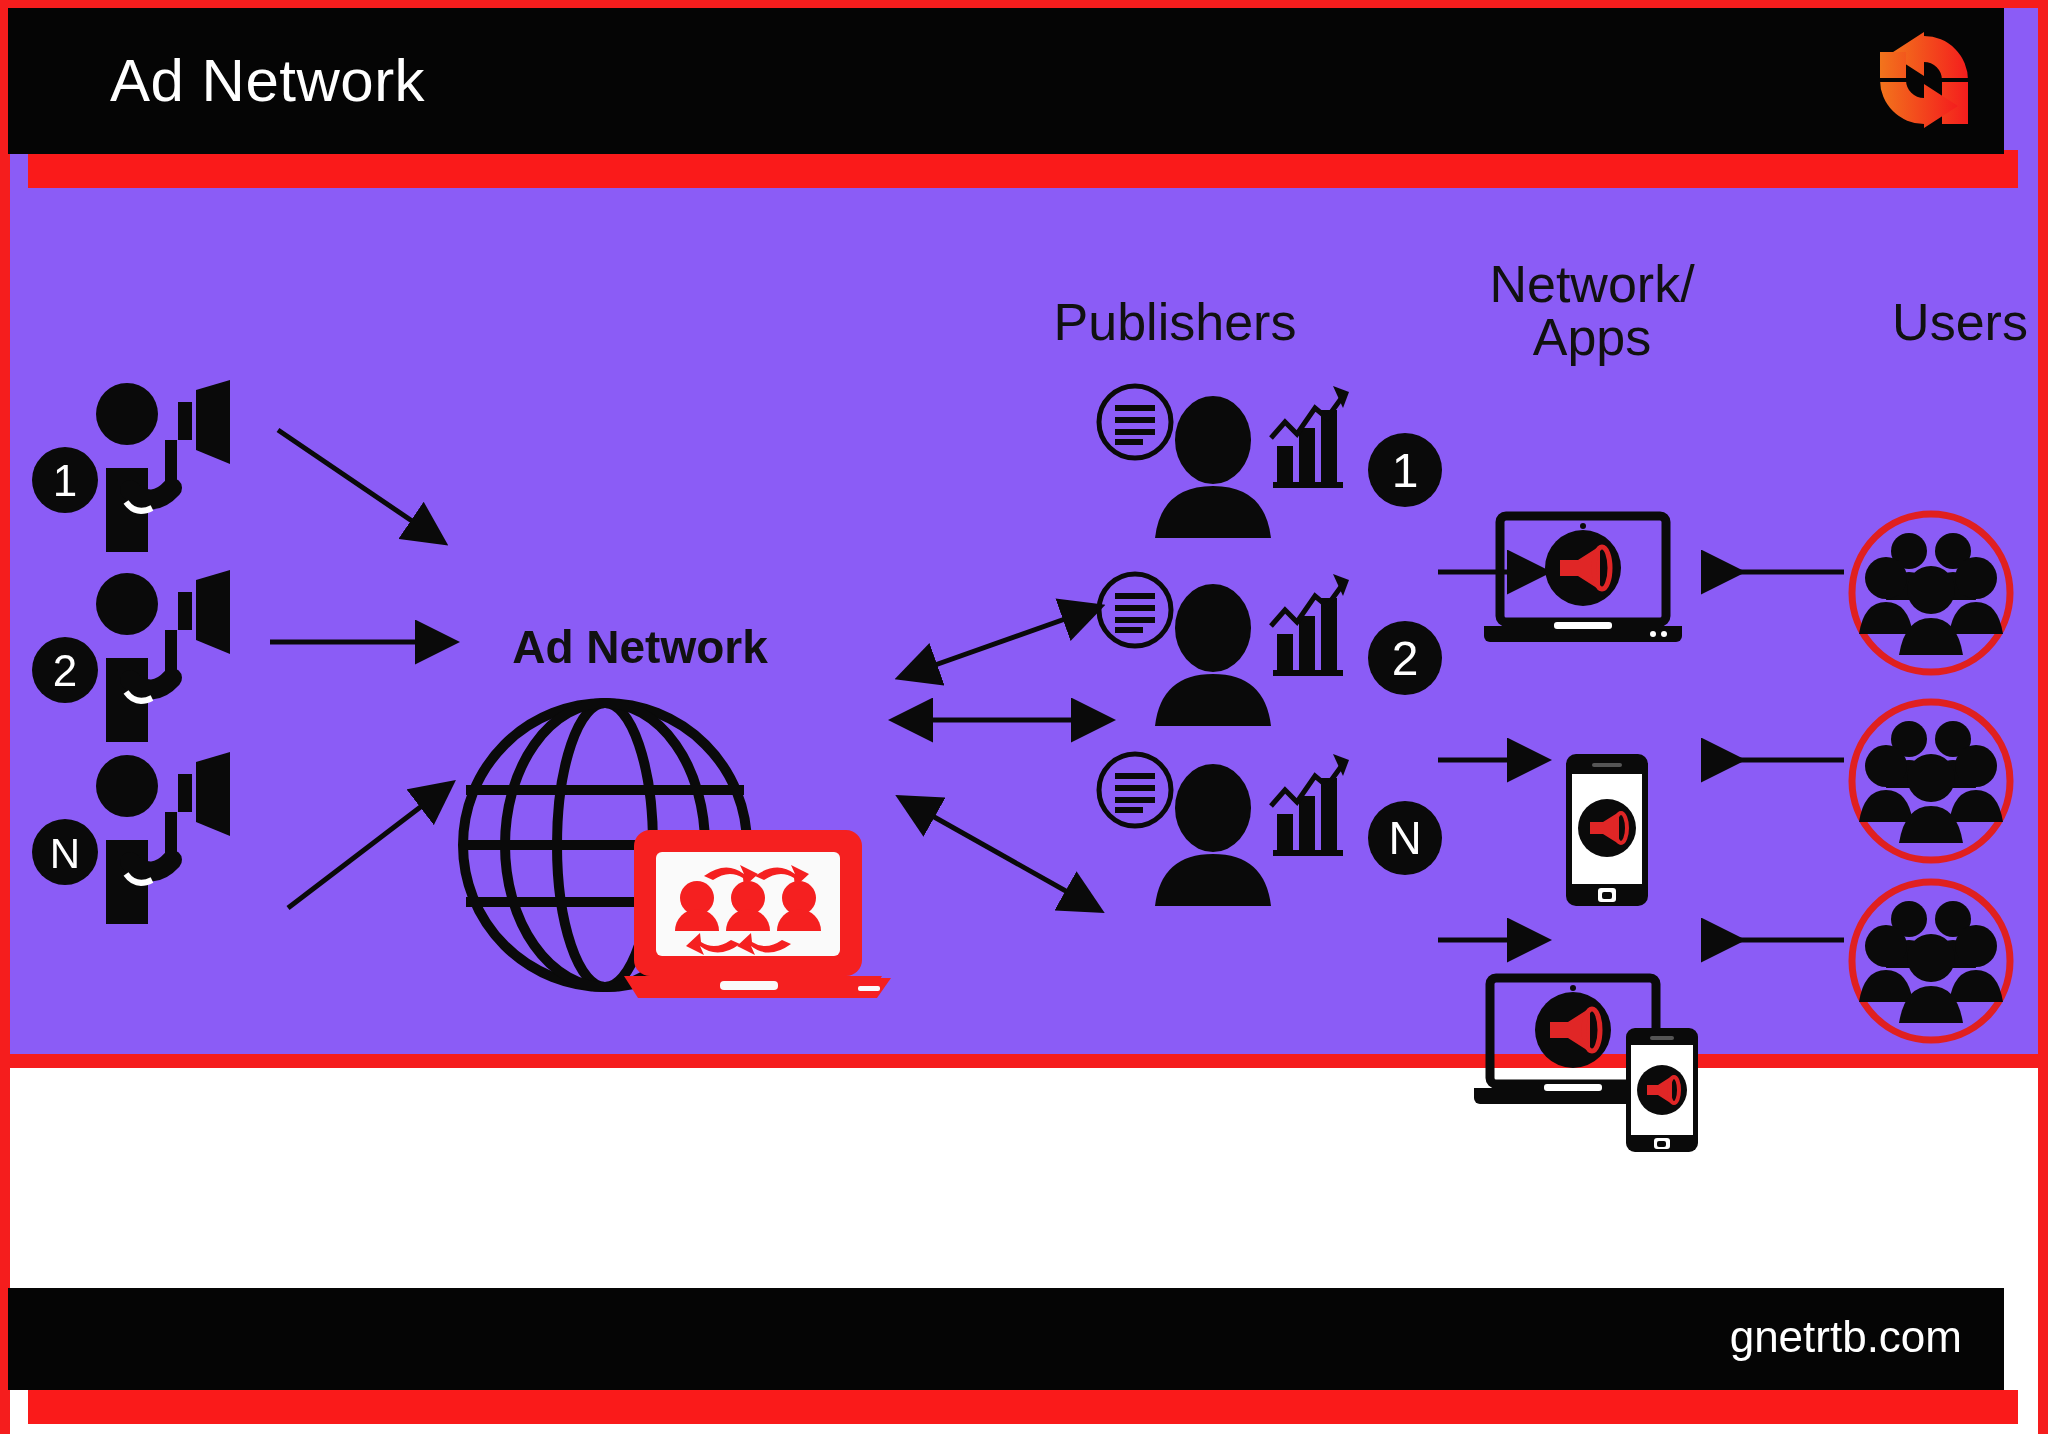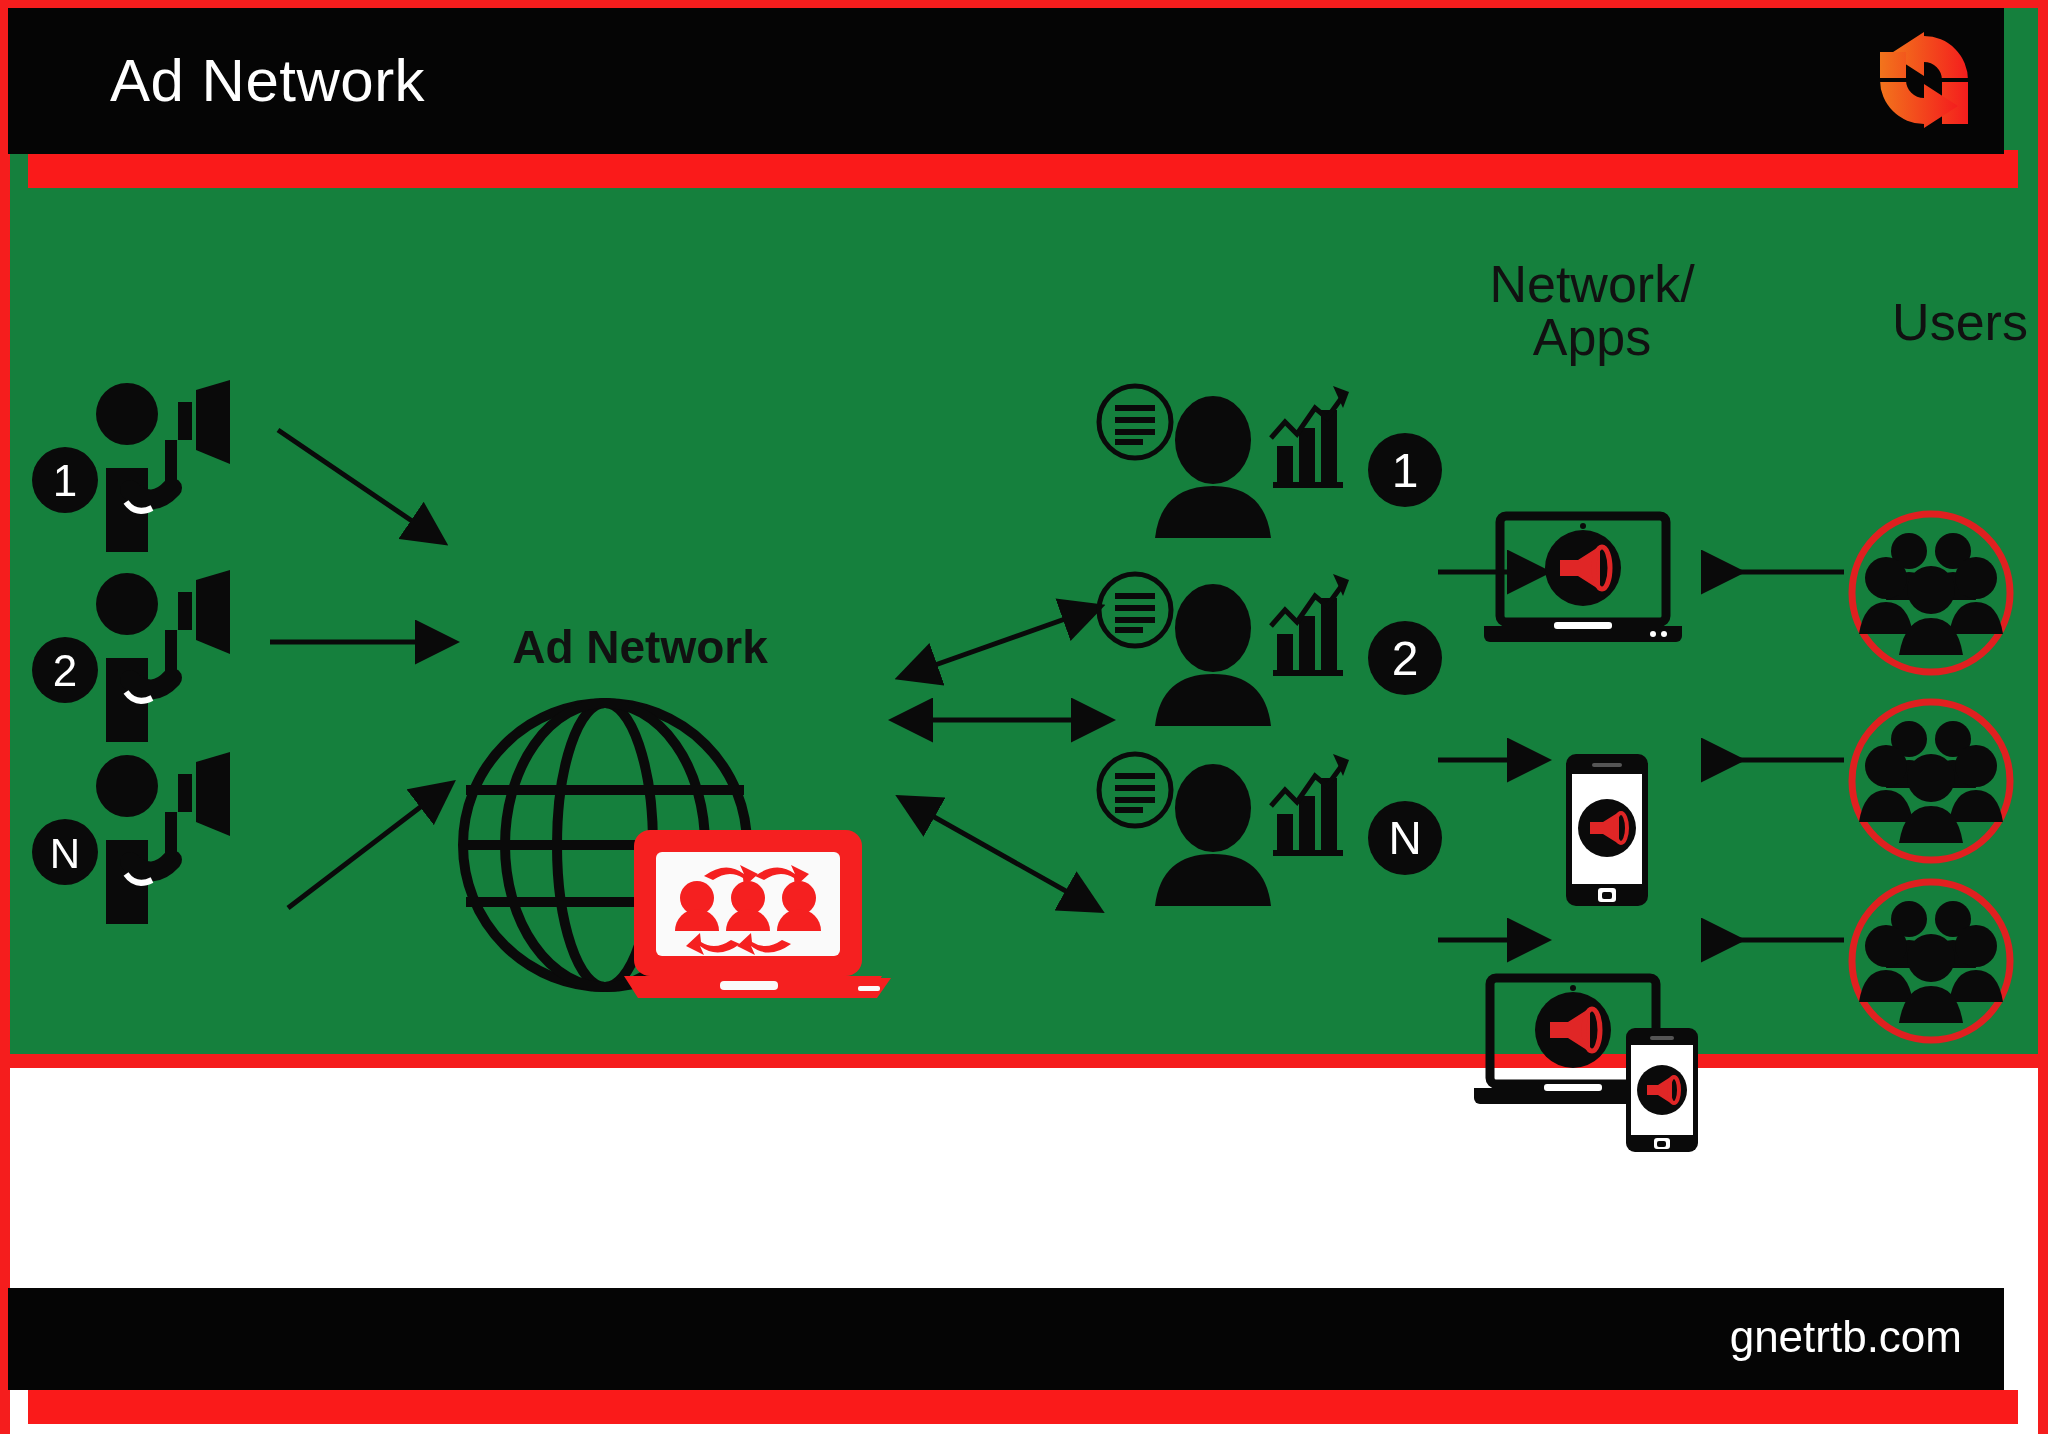--- a/index.html
+++ b/index.html
@@ -1,17 +1,17 @@
 <!DOCTYPE html>
 <html><head>
 <meta charset="utf-8">
 <style>
   html,body{margin:0;padding:0;background:#fff;}
   body{width:2048px;height:1434px;font-family:"Liberation Sans",sans-serif;overflow:hidden;}
-  .slide{position:relative;width:2048px;height:1068px;background:#15803d;}
+  .slide{position:relative;width:2048px;height:1068px;background:#8b5cf6;}
 
   
   .frame-left{position:absolute;left:0;top:0;width:10px;height:1434px;background:#f51d1d;}
   .frame-top{position:absolute;left:0;top:0;width:2048px;height:8px;background:#f51d1d;}
   .frame-right{position:absolute;right:0;top:0;width:10px;height:1434px;background:#f51d1d;}
   .frame-bottom{position:absolute;left:0;bottom:0;width:2048px;height:14px;background:#f51d1d;}
 
   
   .header-red{position:absolute;left:28px;top:150px;width:1990px;height:38px;background:#fa1a1a;}
   .header-black{position:absolute;left:8px;top:8px;width:1996px;height:146px;background:#050505;}
@@ -58,20 +58,21 @@
           <stop offset="0" stop-color="#f2741c"></stop>
             <stop offset="1" stop-color="#f41d1d"></stop>
         </linearGradient>
       </defs>
       <path d="M54 8 A44 44 0 0 1 98 52 L98 96 L72 96 L72 52 A18 18 0 0 0 54 34 L54 48 L20 26 L54 4 Z" fill="url(#lg)"></path>
       <path d="M54 96 A44 44 0 0 1 10 52 L10 24 L36 24 L36 52 A18 18 0 0 0 54 70 L54 56 L88 78 L54 100 Z" fill="url(#lg)"></path>
       <rect x="8" y="50" width="92" height="4" fill="#050505"></rect>
     </svg>
   </div>
 
+  <div class="col-label" id="lbl-pub">Publishers</div>
   <div class="col-label" id="lbl-web">Network/
 Apps</div>
   <div class="col-label" id="lbl-users">Users</div>
 
   <div class="lay" style="left:30px;top:380px;">
     <svg width="260" height="180" viewBox="0 0 260 180">
       <circle cx="35" cy="100" r="33" fill="#0a0a0a"></circle>
       <text x="35" y="116" font-family="Liberation Sans, sans-serif" font-size="44" fill="#fff" text-anchor="middle">1</text>
       <g>
         <circle cx="97" cy="34" r="31" fill="#0a0a0a"></circle>

